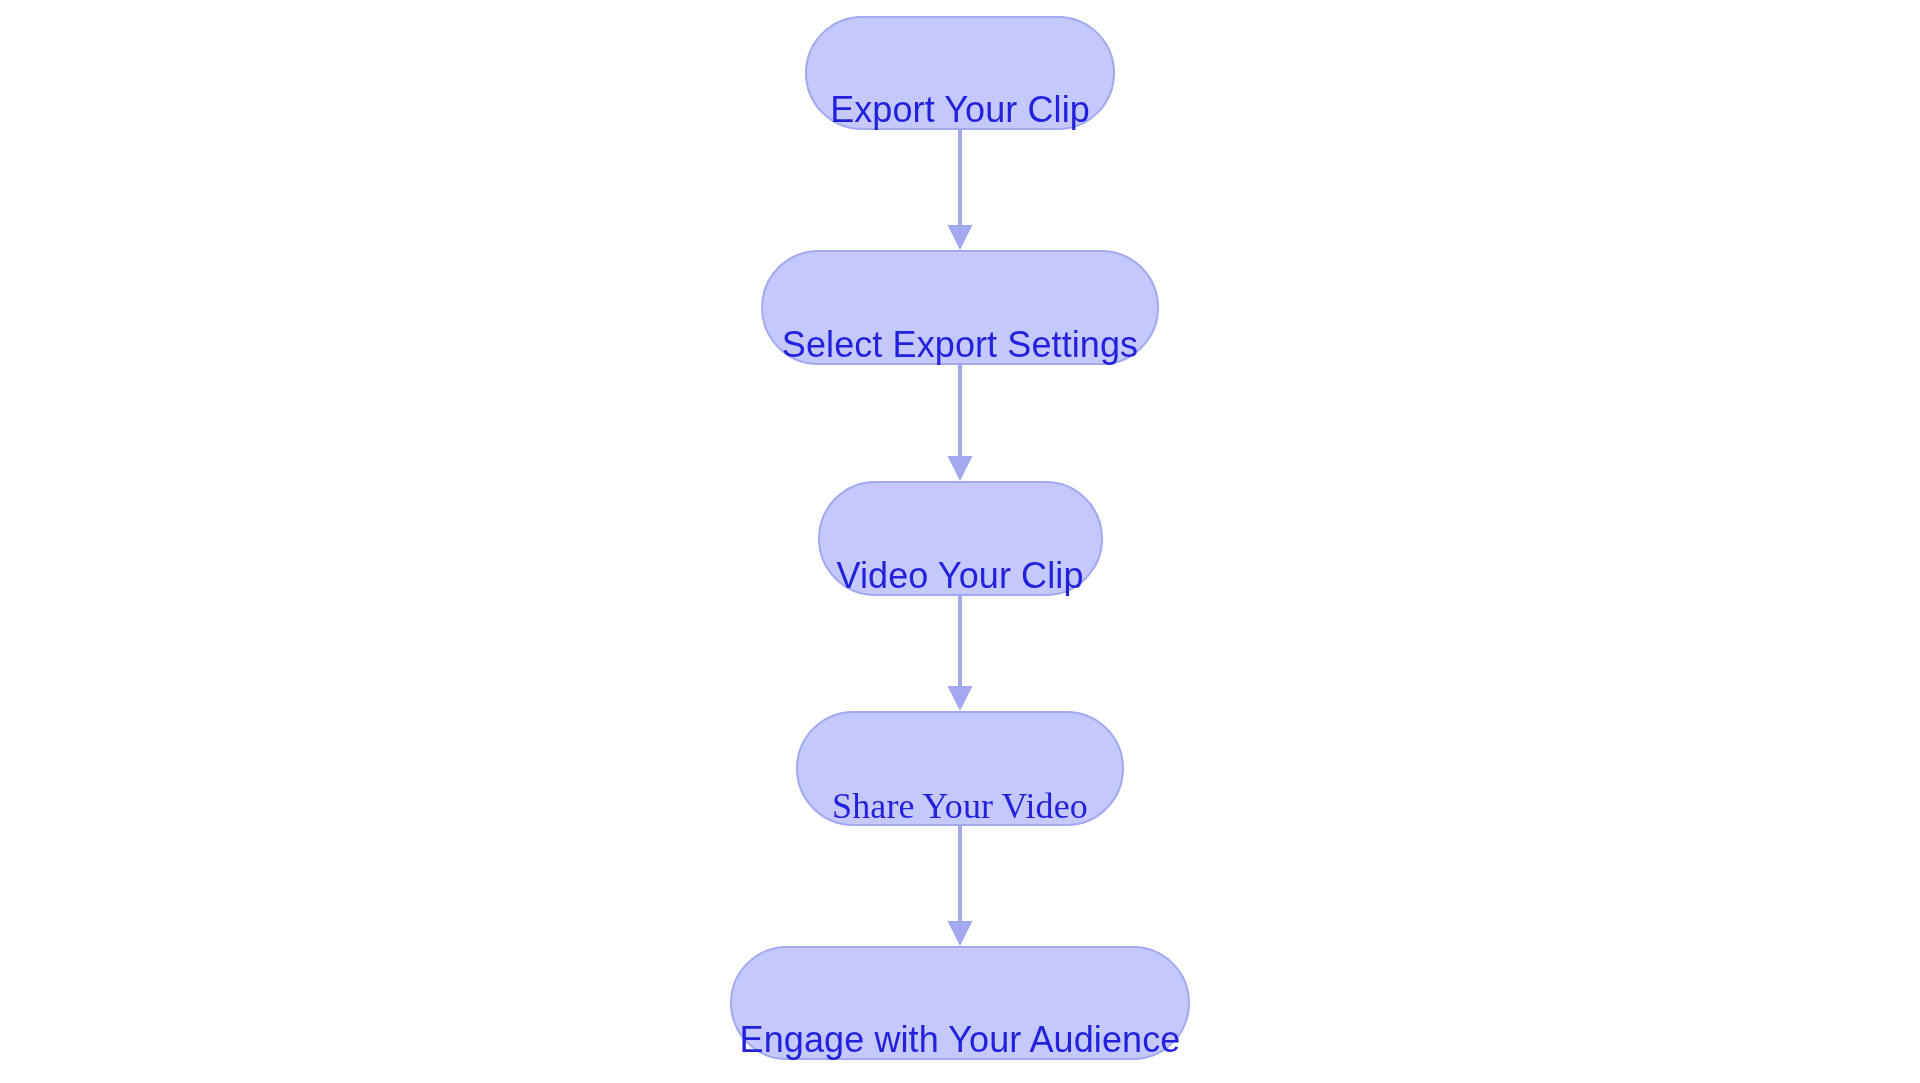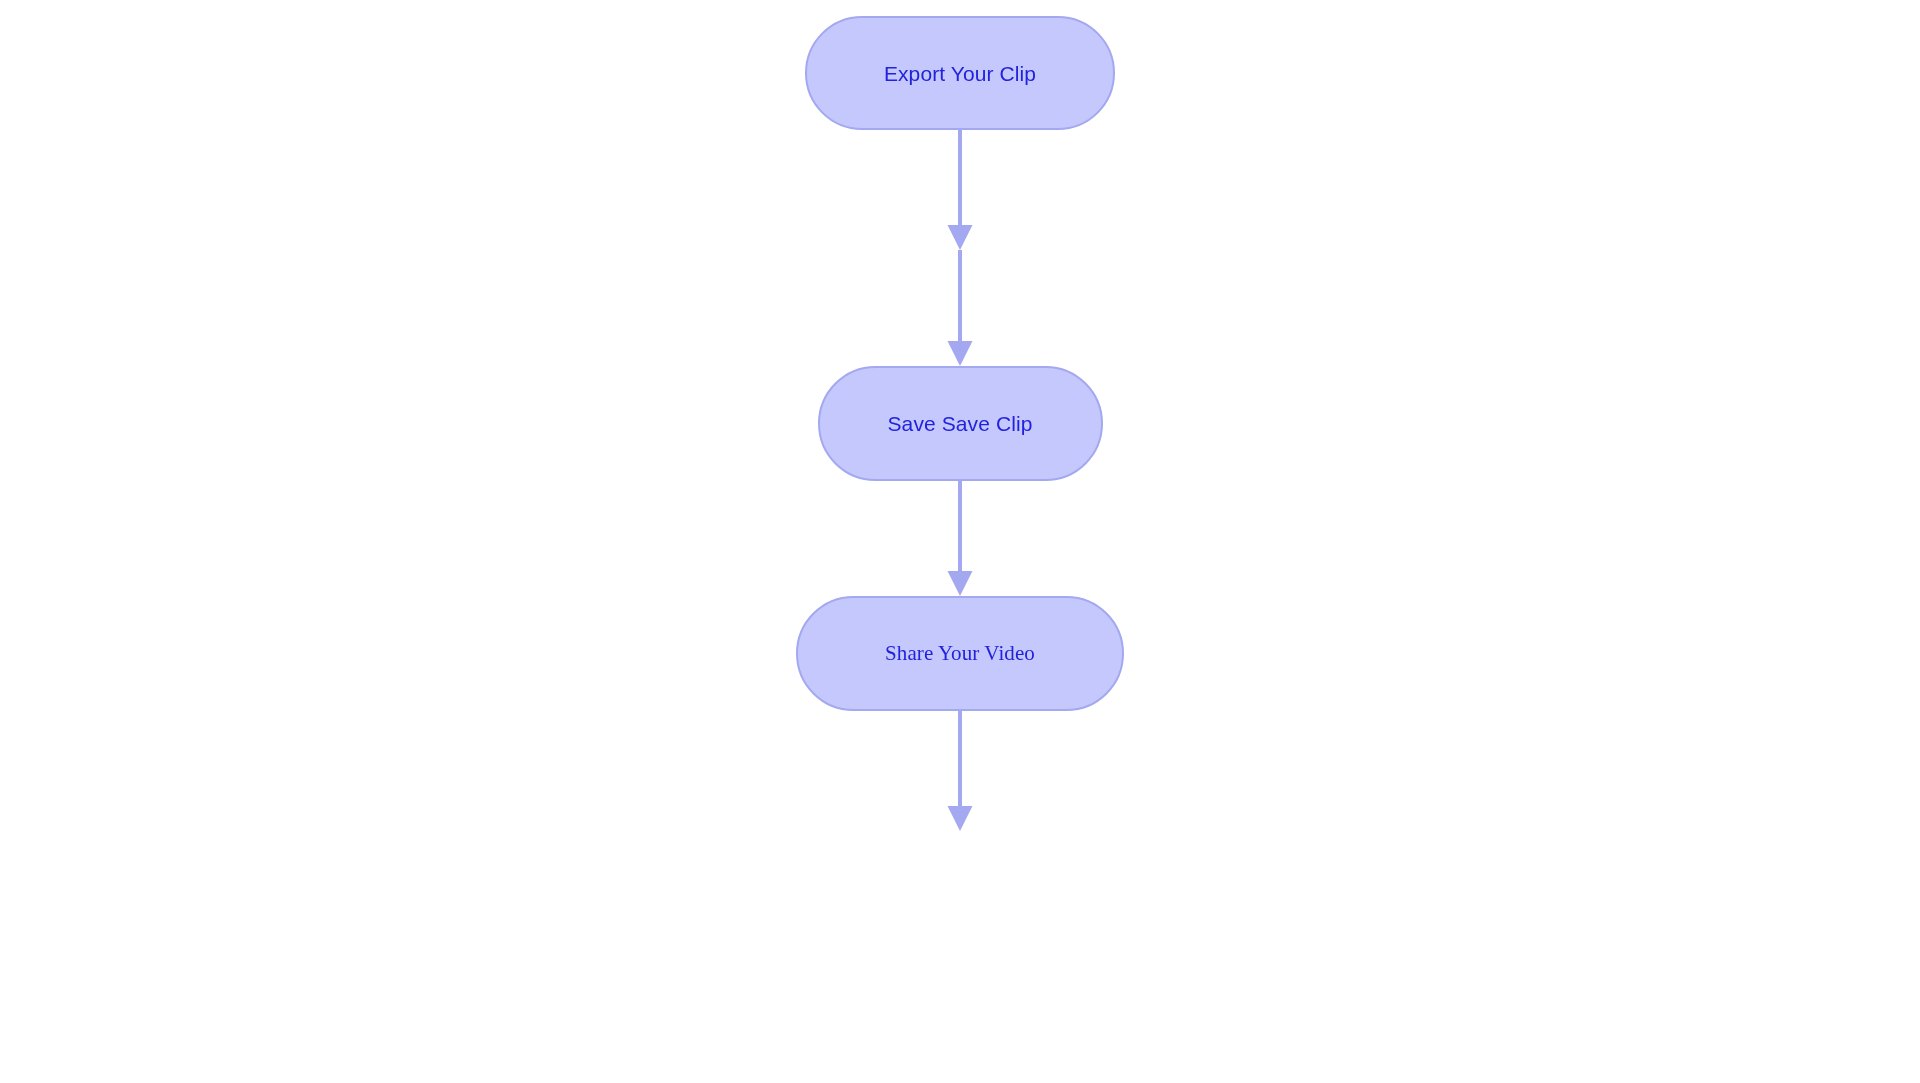--- a/index.html
+++ b/index.html
@@ -29,27 +29,27 @@
     height: 1083px;
     display: flex;
     flex-direction: column;
     align-items: center;
   }
 
   
   .node {
     box-sizing: border-box;
     display: flex;
-    align-items: center;
+    align-items: flex-end;
     justify-content: center;
     background: #c5c8fc;
     border: 2px solid #a3a8f0;
     border-radius: 9999px;
     color: #2222dd;
-    font-size: 21px;
+    font-size: 36px;
     font-family: "Liberation Sans", sans-serif;
     font-weight: 400;
     letter-spacing: 0.1px;
     white-space: nowrap;
     line-height: 1;
     padding: 0 42px;
   }
 
   .node-label {
     color: #2222dd;
@@ -97,45 +97,51 @@
       <span class="node-label">Export Your Clip</span>
     </div>
 
     <div class="connector conn-1">
       <svg viewBox="0 0 26 120" preserveAspectRatio="none">
         <line class="conn-line" x1="13" y1="0" x2="13" y2="96"></line>
         <polygon class="conn-head" points="13,120 0.5,95 25.5,95"></polygon>
       </svg>
     </div>
 
+    <div class="node node-2">
+      <span class="node-label">Select Export Settings</span>
+    </div>
 
     <div class="connector conn-2">
       <svg viewBox="0 0 26 116" preserveAspectRatio="none">
         <line class="conn-line" x1="13" y1="0" x2="13" y2="92"></line>
         <polygon class="conn-head" points="13,116 0.5,91 25.5,91"></polygon>
       </svg>
     </div>
 
     <div class="node node-3">
-      <span class="node-label">Save Save Clip</span>
+      <span class="node-label">Video Your Clip</span>
     </div>
 
     <div class="connector conn-3">
       <svg viewBox="0 0 26 115" preserveAspectRatio="none">
         <line class="conn-line" x1="13" y1="0" x2="13" y2="91"></line>
         <polygon class="conn-head" points="13,115 0.5,90 25.5,90"></polygon>
       </svg>
     </div>
 
     <div class="node node-4">
       <span class="node-label">Share Your Video</span>
     </div>
 
     <div class="connector conn-4">
       <svg viewBox="0 0 26 120" preserveAspectRatio="none">
         <line class="conn-line" x1="13" y1="0" x2="13" y2="96"></line>
         <polygon class="conn-head" points="13,120 0.5,95 25.5,95"></polygon>
       </svg>
     </div>
 
+    <div class="node node-5">
+      <span class="node-label">Engage with Your Audience</span>
+    </div>
 
   </div>
 </div>
 
 </body></html>

